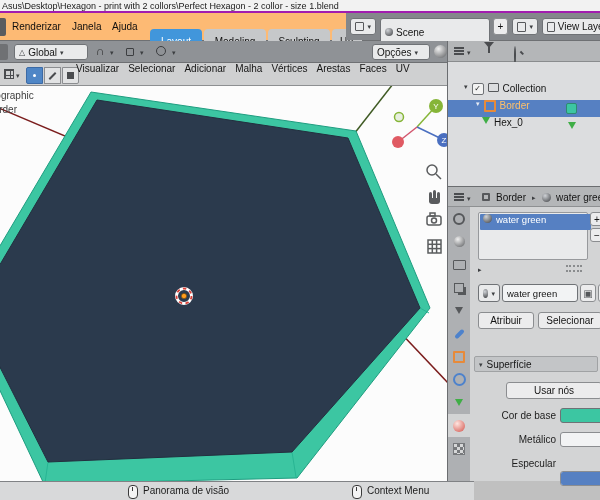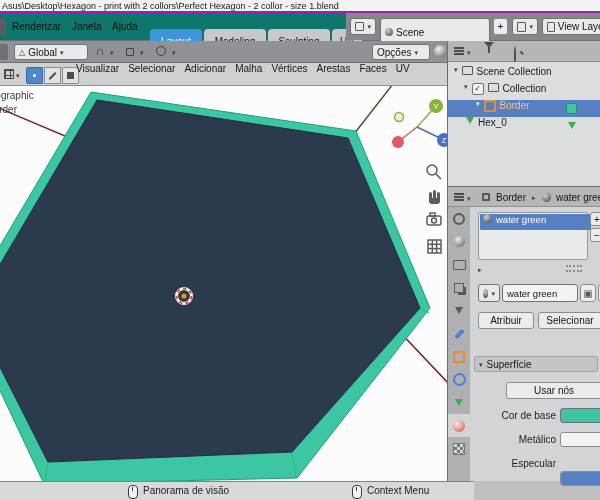--- a/index.html
+++ b/index.html
@@ -56,21 +56,21 @@
          display:flex;align-items:center;gap:4px;padding:0 4px}
   .slider{background:#f2f3f4;border:1px solid #8b8d90;border-radius:3px;position:relative;overflow:hidden}
 </style>
 </head>
 <body>
 
 <div class="abs" style="left:0;top:0;width:600px;height:13px;background:#f2f2f2;border-bottom:2px solid #a21caf">
   <div class="abs nw" style="left:2px;top:0;font-size:9px;line-height:13px;color:#1a1a1a">Asus\Desktop\Hexagon - print with 2 collors\Perfect Hexagon - 2 collor - size 1.blend</div>
 </div>
 
-<div class="abs" style="left:0;top:13px;width:600px;height:28px;background:#0f766e;border-bottom:1px solid #6e7073">
+<div class="abs" style="left:0;top:13px;width:600px;height:28px;background:#fdba74;border-bottom:1px solid #6e7073">
   <div class="abs" style="left:0;top:5px;width:6px;height:18px;background:#5a5c5f;border-radius:0 2px 2px 0"></div>
   <div class="abs menu-item" style="left:6px;top:0">Renderizar</div>
   <div class="abs menu-item" style="left:66px;top:0">Janela</div>
   <div class="abs menu-item" style="left:106px;top:0">Ajuda</div>
 
   <div class="abs tab active" style="left:150px;top:16px;width:52px">Layout</div>
   <div class="abs tab" style="left:204px;top:16px;width:62px">Modeling</div>
   <div class="abs tab" style="left:268px;top:16px;width:62px">Sculpting</div>
   <div class="abs tab" style="left:332px;top:16px;width:30px">UV</div>
 
@@ -202,38 +202,33 @@
 
 <div class="abs" style="left:447px;top:41px;width:1px;height:440px;background:#6b6d70"></div>
 
 <div class="abs" style="left:448px;top:41px;width:152px;height:21px;background:#b4b6b8;border-bottom:1px solid #8a8c8e">
   <span class="abs lines" style="left:6px;top:6px"></span>
   <span class="abs cap" style="left:19px;top:8px">▾</span>
   <span class="abs funnel" style="left:36px;top:7px"></span>
   <span class="abs mag" style="left:56px;top:6px"></span>
 </div>
 <div class="abs" style="left:448px;top:62px;width:152px;height:124px;background:#dcdddf;font-size:10px;color:#161616">
-  <div class="abs row" style="left:0;top:4px;width:152px;height:17px;padding-left:6px;gap:4px">
-    <span class="cap">▾</span>
-    <span class="boxic"></span>
-    <span>Scene Collection</span>
-  </div>
   <div class="abs row" style="left:0;top:21px;width:152px;height:17px;padding-left:16px;gap:4px">
     <span class="cap">▾</span>
     <span class="chk">✓</span>
     <span class="boxic"></span>
     <span>Collection</span>
   </div>
   <div class="abs row" style="left: 0px; top: 38px; width: 152px; height: 17px; padding-left: 28px; gap: 4px; background-color: rgb(86, 128, 194);">
     <span class="cap" style="color:#e8ecf4">▾</span>
     <span class="sq-or"></span>
     <span style="color:#ffc069">Border</span>
     <span class="abs" style="left: 118px; top: 3px; width: 11px; height: 11px; border-radius: 2px; border: 1px solid rgb(47, 138, 112); background-color: rgb(60, 198, 162);"></span>
   </div>
-  <div class="abs row" style="left:0;top:55px;width:152px;height:17px;padding-left:18px;gap:4px">
+  <div class="abs row" style="left:0;top:55px;width:152px;height:17px;padding-left:34px;gap:4px">
     <span class="tri-gr"></span>
     <span>Hex_0</span>
     <span class="abs tri-gr" style="left:120px;top:5px"></span>
   </div>
 </div>
 
 <div class="abs" style="left:448px;top:186px;width:152px;height:21px;background:#b4b6b8;border-top:1px solid #6b6d70;border-bottom:1px solid #8e9092;overflow:hidden">
   <span class="abs lines" style="left:6px;top:6px"></span>
   <span class="abs cap" style="left:19px;top:8px">▾</span>
   <span class="abs" style="left:34px;top:6px;width:8px;height:8px;border:2px solid #56585b;border-radius:1px"></span>

